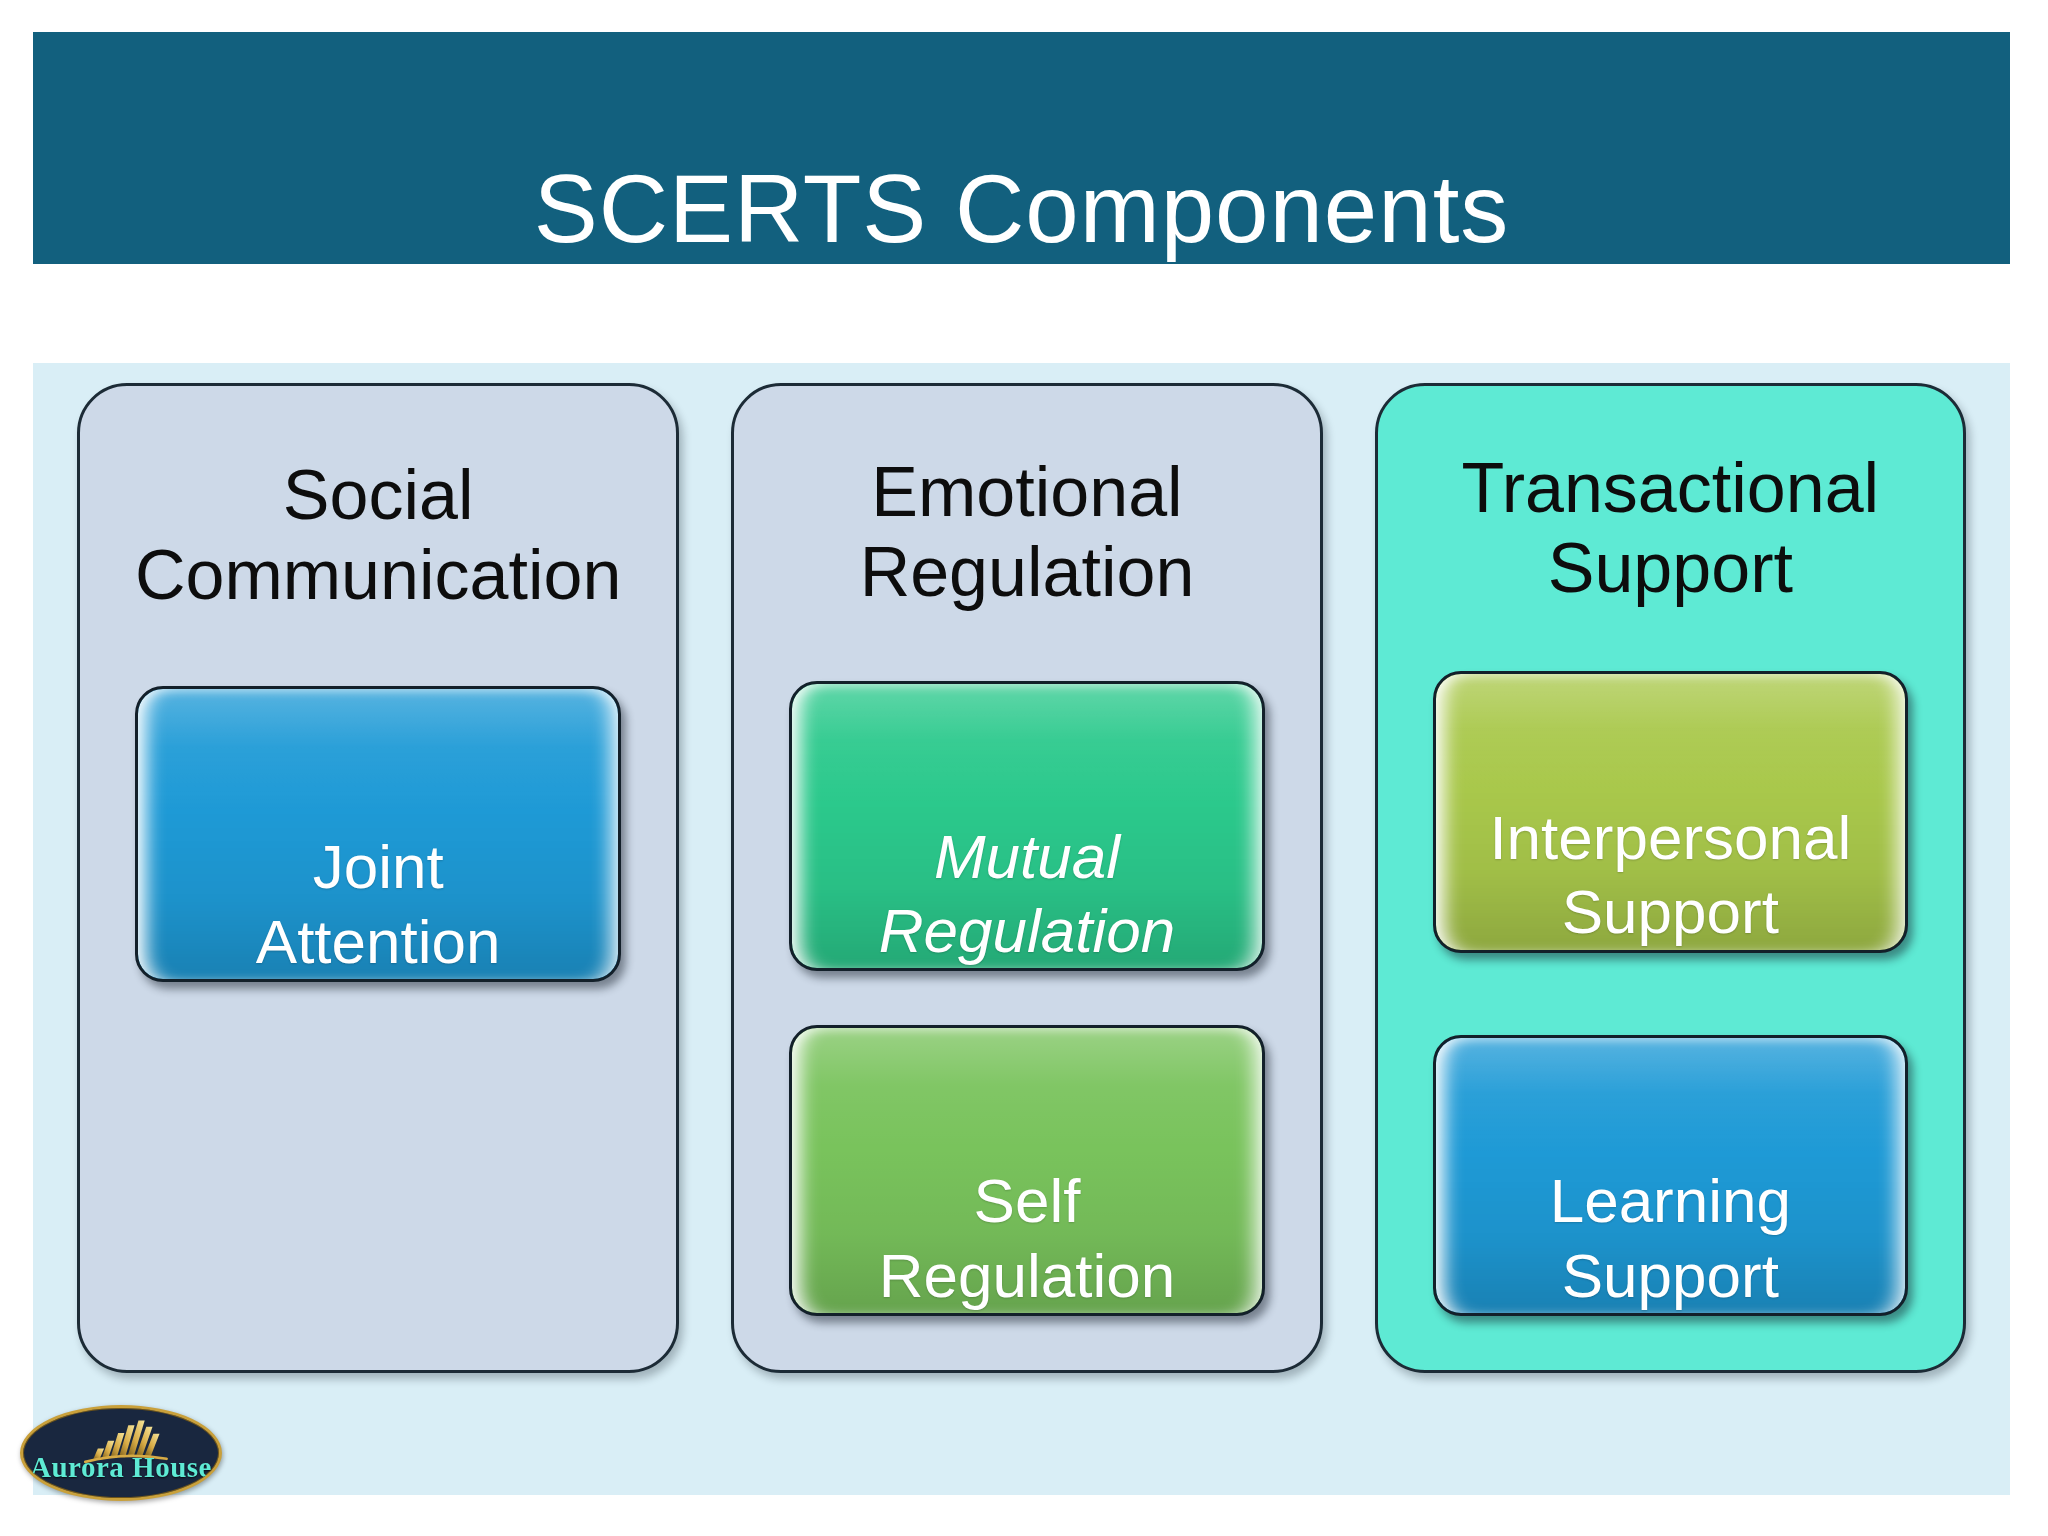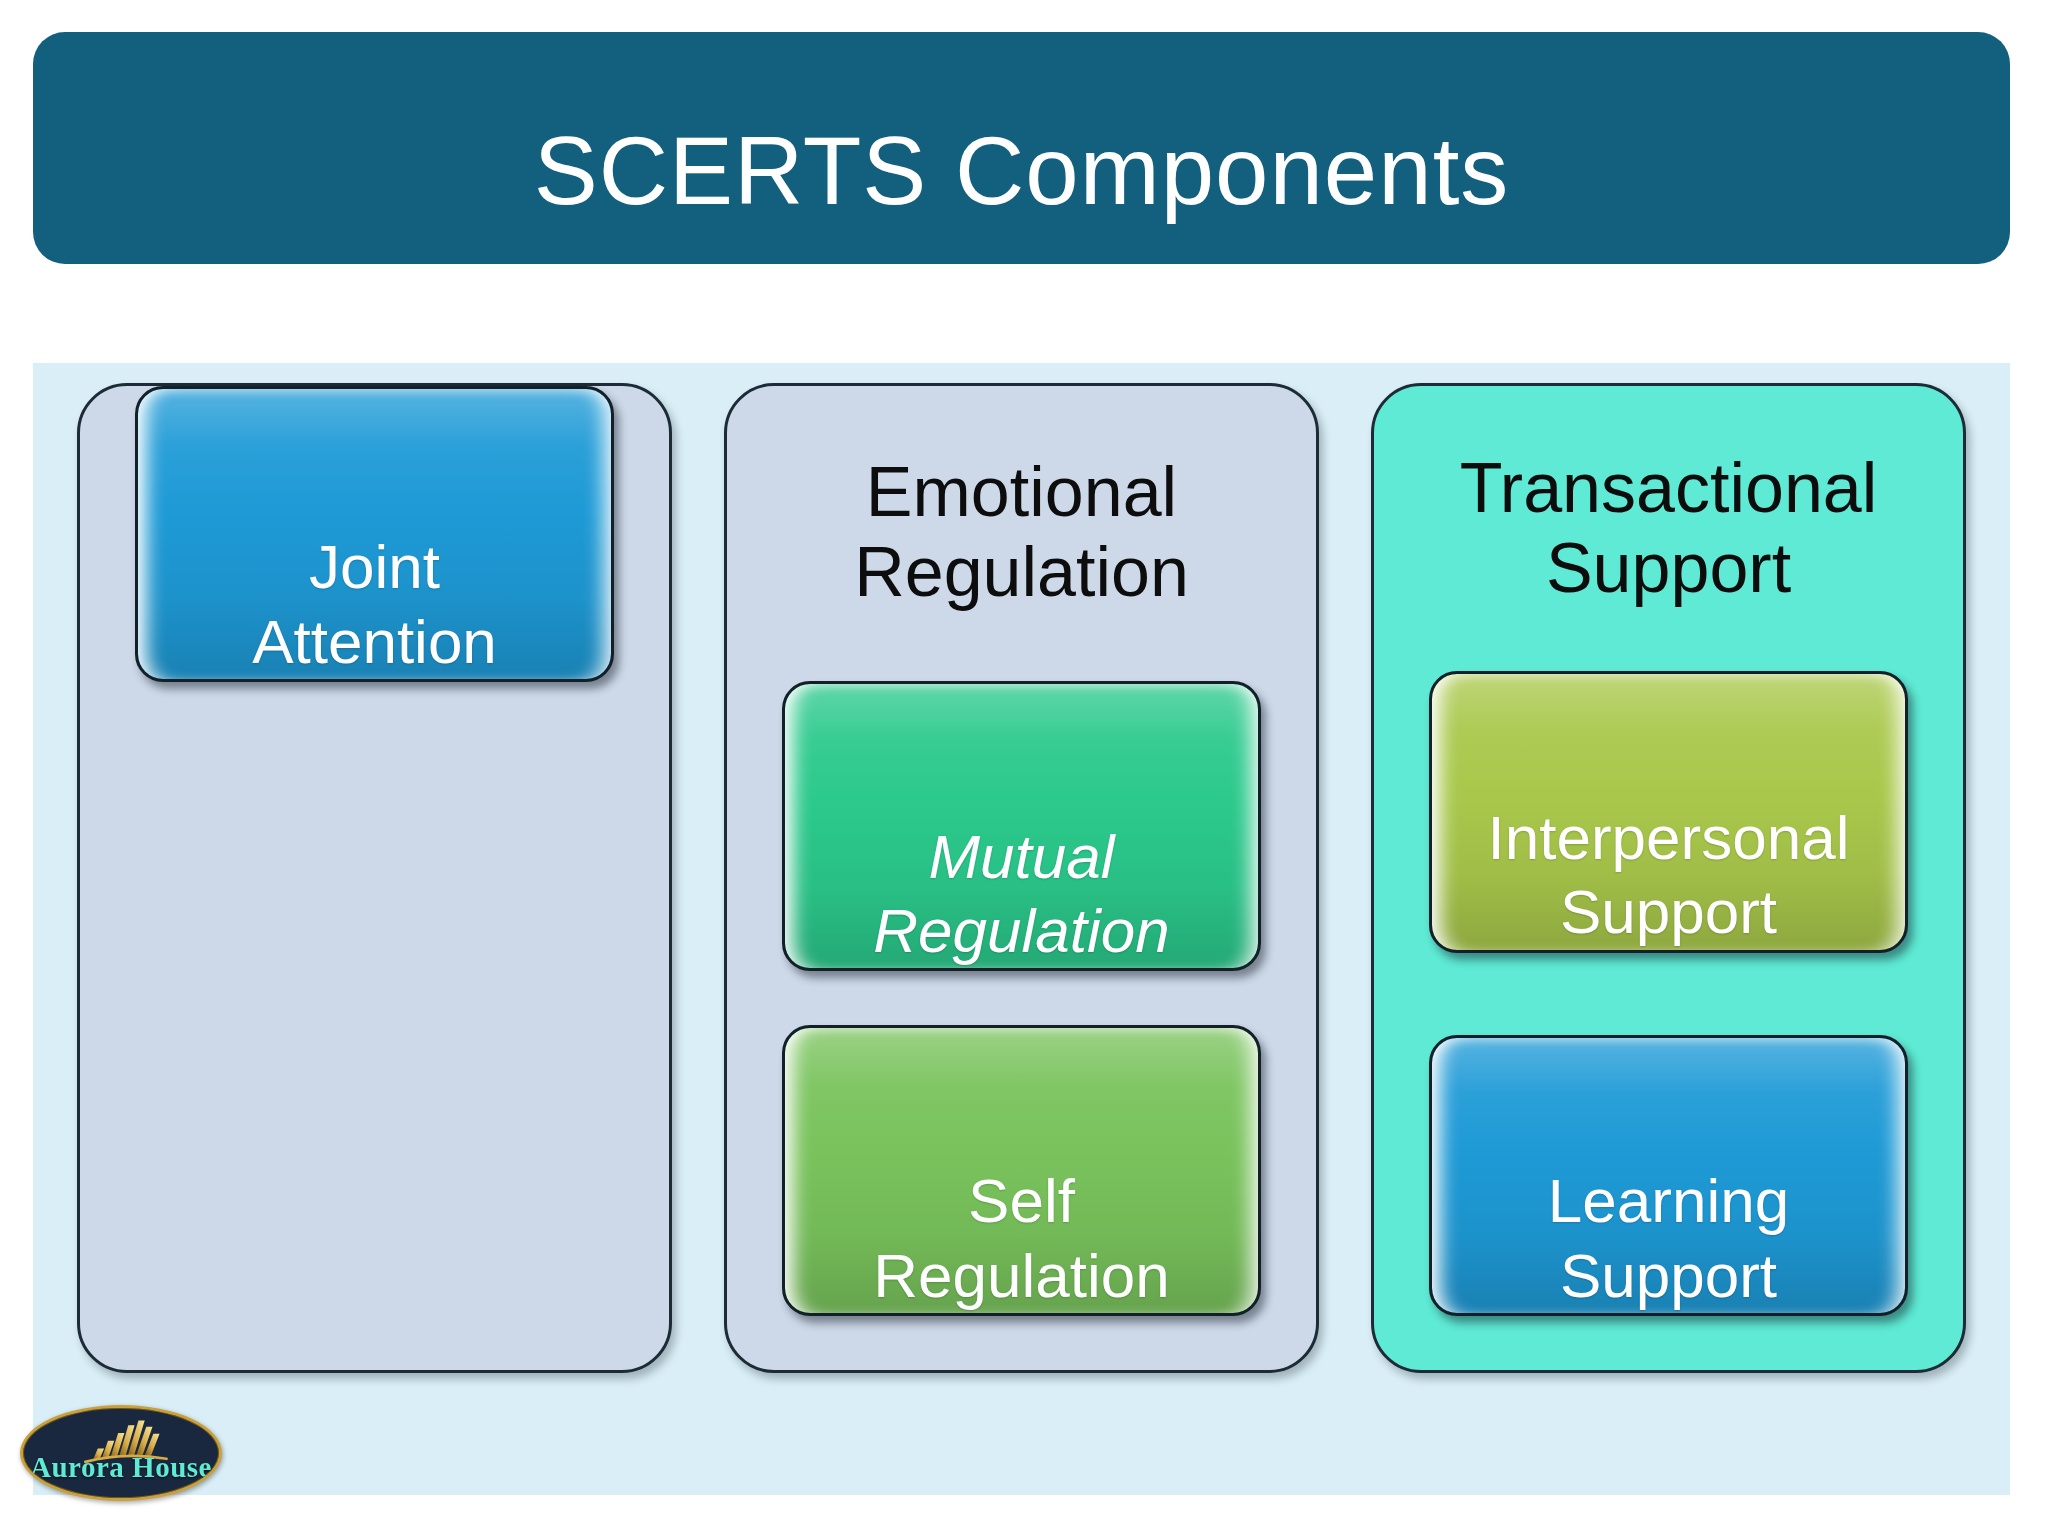--- a/index.html
+++ b/index.html
@@ -12,23 +12,22 @@
     font-family: "Liberation Sans", "DejaVu Sans", sans-serif;
   }
 
   
   .title-bar {
     position: absolute;
     left: 33px; top: 32px;
     width: 1977px; height: 232px;
     background-color: #12607E;
     display: flex;
-    align-items: center;
+    align-items: flex-end;
     justify-content: center;
-    border-radius: 32px;
   }
   .slide-title {
     margin: 0;
     padding-top: 46px;
     color: #ffffff;
     font-size: 96px;
     font-weight: normal;
     letter-spacing: 1px;
   }
 
@@ -135,20 +134,22 @@
 
 <div class="slide">
 
   <header class="title-bar" style="background-color: rgb(18, 96, 126);">
     <h1 class="slide-title">SCERTS Components</h1>
   </header>
 
   <main class="content-area" style="background-color: rgb(217, 238, 246);">
 
     <section class="panel" style="background-color: rgb(205, 217, 232);">
+      <h2 class="panel-heading">Social
+Communication</h2>
       <div class="box" style="background-color: rgb(30, 154, 214);">
         <span class="box-label">Joint
 Attention</span>
       </div>
     </section>
 
     <section class="panel" style="background-color: rgb(205, 217, 232);">
       <h2 class="panel-heading">Emotional
 Regulation</h2>
       <div class="box" style="background-color: rgb(43, 201, 140); font-style: italic;">

